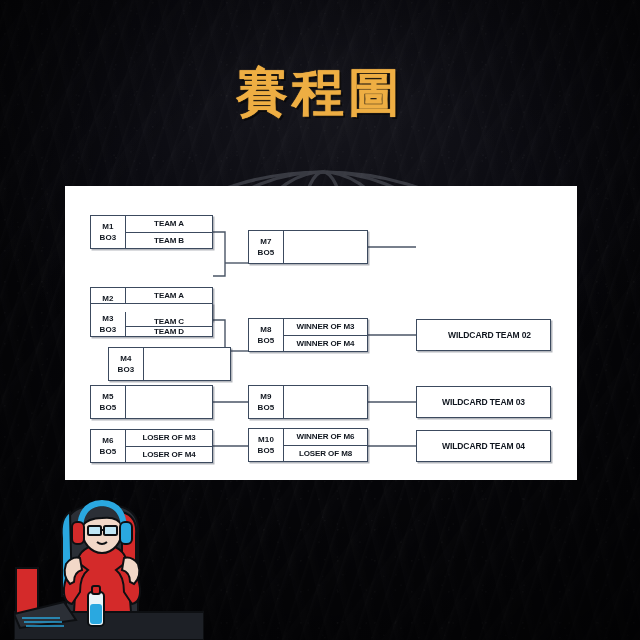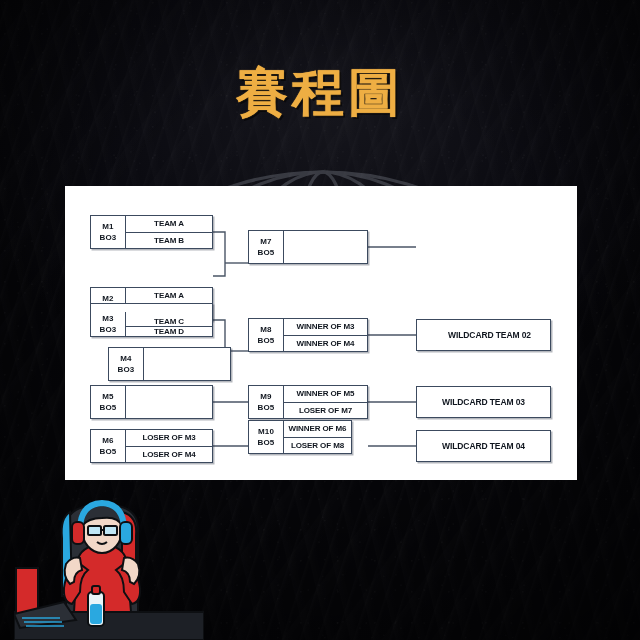--- a/index.html
+++ b/index.html
@@ -314,27 +314,23 @@
           <div class="slot">WINNER OF M3</div>
           <div class="slot">WINNER OF M4</div>
         </div>
       </div>
 
       <div class="mbox" style="left:183px; top:199px; width:120px; height:34px;">
         <div class="code">
           <span>M9</span>
           <span>BO5</span>
         </div>
-        <div class="slots">
-          <div class="slot">WINNER OF M5</div>
-          <div class="slot">LOSER OF M7</div>
-        </div>
-      </div>
-
-      <div class="mbox" style="left:183px; top:234px; width:104px; height:34px;">
+      </div>
+
+      <div class="mbox" style="left:183px; top:242px; width:120px; height:34px;">
         <div class="code">
           <span>M10</span>
           <span>BO5</span>
         </div>
         <div class="slots">
           <div class="slot">WINNER OF M6</div>
           <div class="slot">LOSER OF M8</div>
         </div>
       </div>
 

